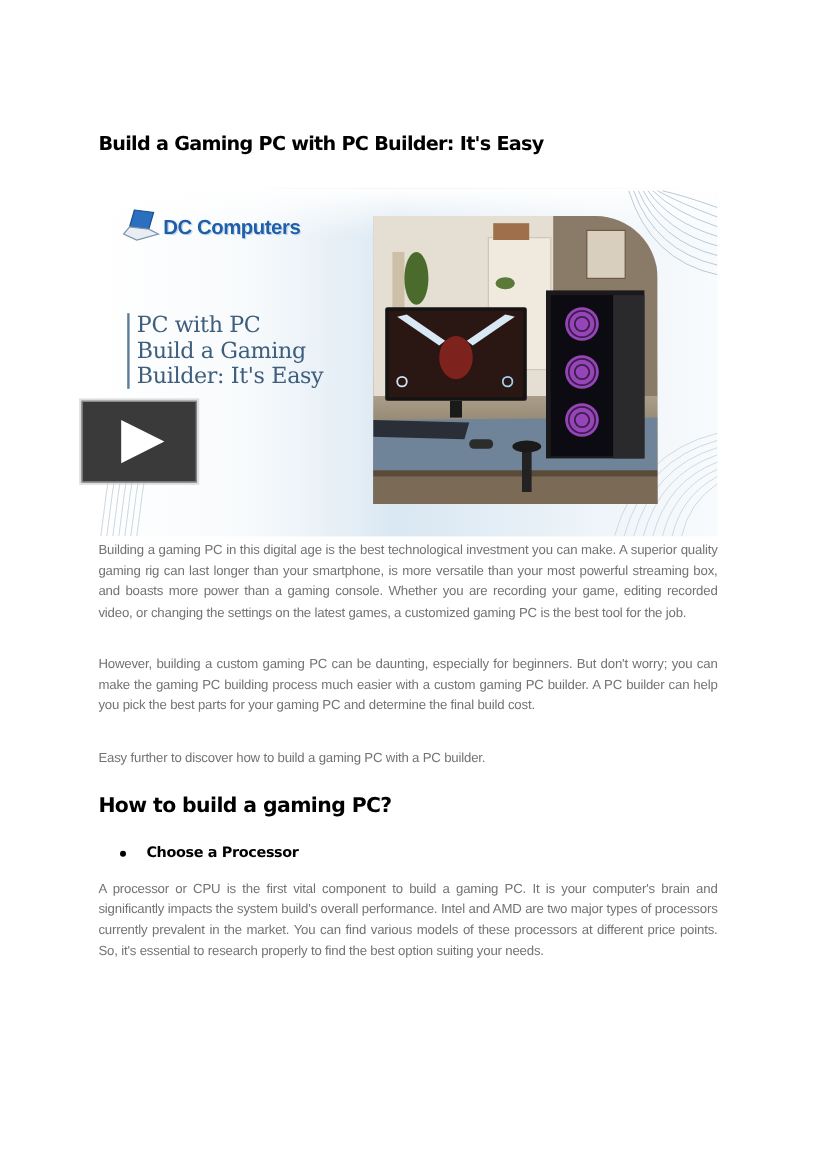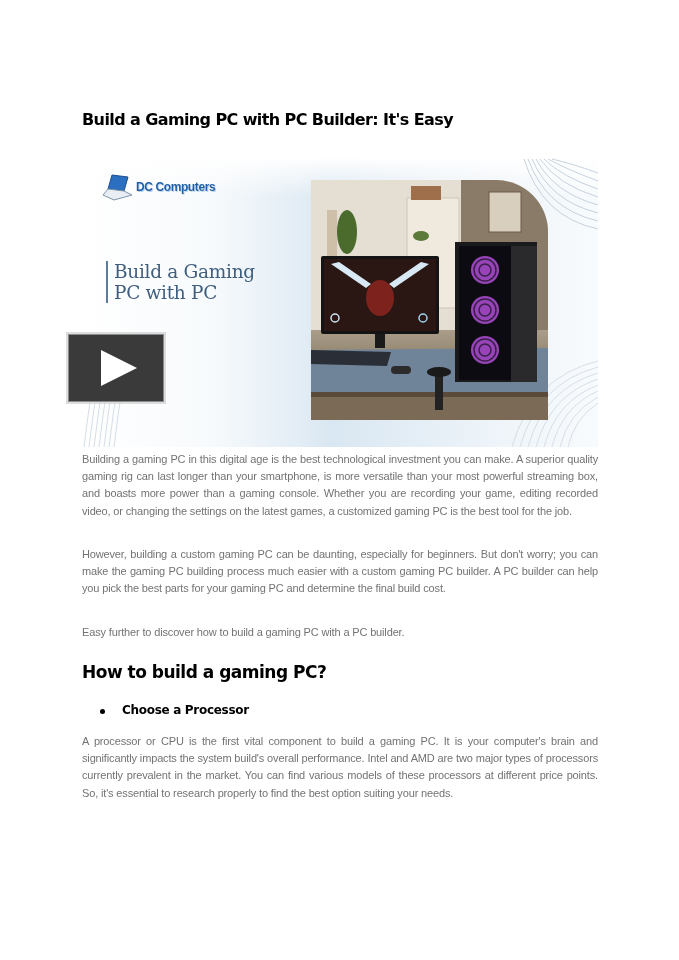--- a/index.html
+++ b/index.html
@@ -16,21 +16,21 @@
       position: absolute; left: 82px; top: 157px; width: 516px; height: 290px;
       background: linear-gradient(90deg, #ffffff 0%, #f7fafc 25%, #e3edf5 42%, #d9e7f2 48%, #eef4f9 80%, #f8fbfd 100%);
       overflow: hidden;
     }
     .banner .topfade {
       position: absolute; left: 0; top: 0; right: 0; height: 40px;
       background: linear-gradient(180deg, #ffffff, rgba(255,255,255,0));
     }
     .logo { position: absolute; left: 20px; top: 14px; width: 130px; height: 34px; }
     .logo-text {
-      position: absolute; left: 34px; top: 9px; font-size: 12px; font-weight: bold; color: #1f5fa8;
+      position: absolute; left: 34px; top: 9px; font-size: 17px; font-weight: bold; color: #1f5fa8;
       letter-spacing: -0.4px; white-space: nowrap;
       text-shadow: 0 0 1px #fff, 1px 1px 0 #bcd3ea;
     }
     .banner-headline {
       position: absolute; left: 24px; top: 104px; padding-left: 6px;
       border-left: 2px solid #5d7d9a;
       font-family: "DejaVu Serif", serif; font-size: 18.5px; line-height: 21px; color: #3f5e7d;
       letter-spacing: -0.3px; width: 190px;
     }
     .banner-headline span { display: block; white-space: nowrap; }
@@ -120,22 +120,23 @@
 
   <div class="logo">
     <svg width="34" height="30" viewBox="0 0 34 30" style="position:absolute;left:0;top:2px">
       <polygon points="10,2 26,4 22,18 6,16" fill="#2a6fc0" stroke="#1b4f8f" stroke-width="1"></polygon>
       <polygon points="6,16 22,18 30,22 12,27 1,22" fill="#e8eef4" stroke="#7e93a8" stroke-width="1"></polygon>
     </svg>
     <span class="logo-text">DC Computers</span>
   </div>
 
   <div class="banner-headline">
+    <span>PC with PC</span>
     <span>Build a Gaming</span>
-    <span>PC with PC</span>
+    <span>Builder: It's Easy</span>
   </div>
 
 
   <div class="photo">
     <svg width="237" height="240" viewBox="0 0 237 240">
 
       <rect x="0" y="0" width="237" height="150" fill="#e4ded3"></rect>
       <rect x="150" y="0" width="87" height="150" fill="#8a7a68"></rect>
       <rect x="96" y="18" width="52" height="110" fill="#efe9de" stroke="#cfc6b6"></rect>
       <rect x="100" y="6" width="30" height="14" fill="#9e6f4a"></rect>

